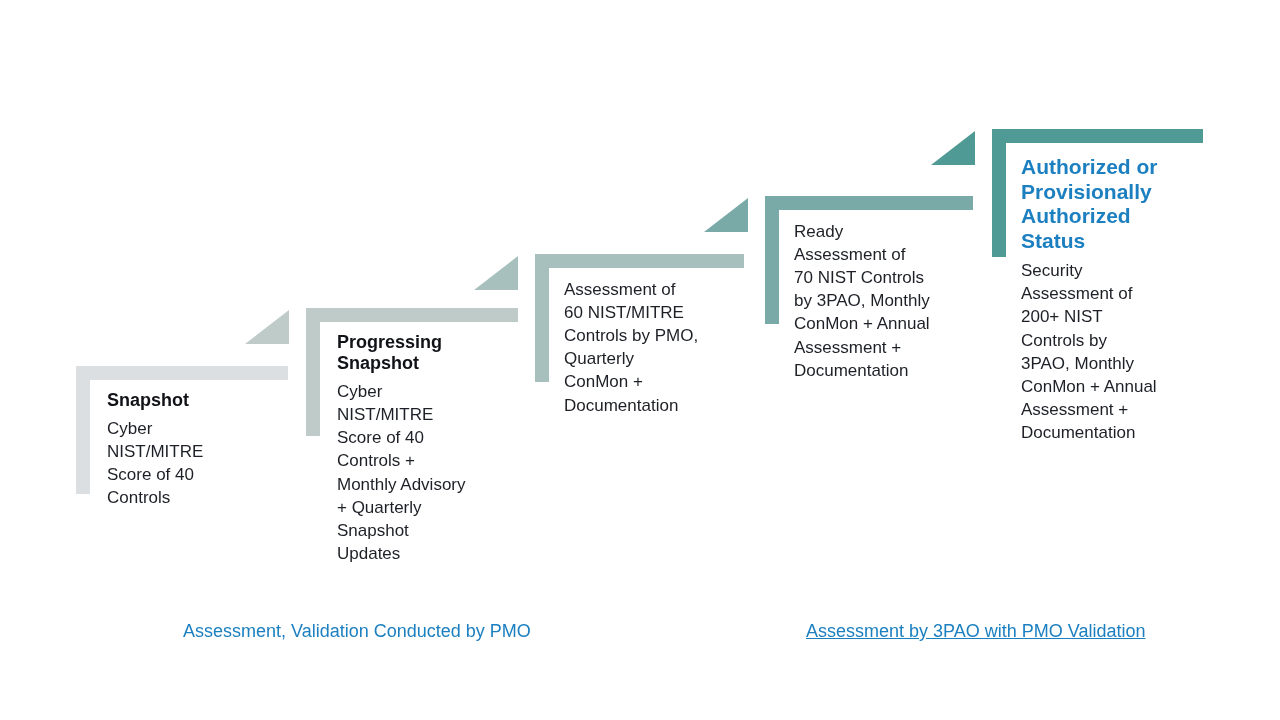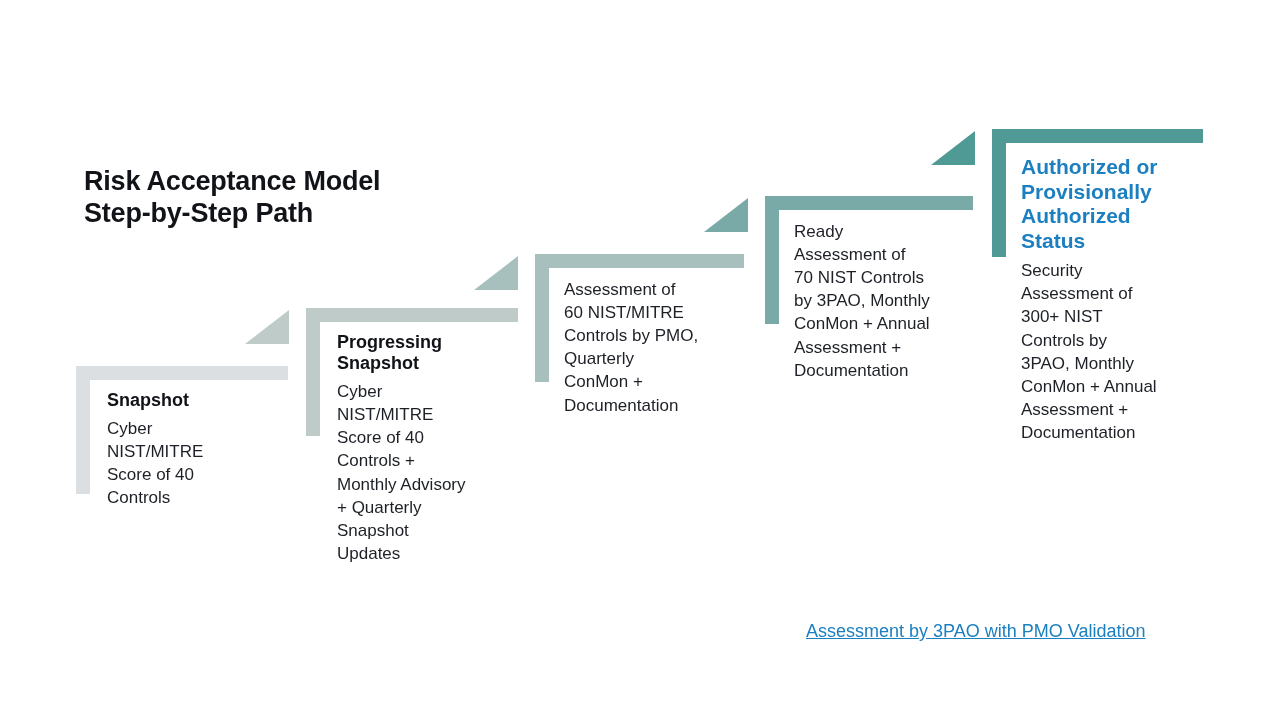--- a/index.html
+++ b/index.html
@@ -92,22 +92,20 @@
     font-weight: normal;
   }
   #caption-left  { left: 183px; top: 621px; }
   #caption-right { left: 806px; top: 621px; }
 </style>
 </head>
 <body style="background: rgb(255, 255, 255);">
 
 <div id="stage">
 
-  <div id="page-title" style="color: rgb(17, 19, 24);">Risk Acceptance Model
-Step-by-Step Path</div>
 
   <div class="step plain" id="step-1" style="left:76px; top:366px; width:214px; height:160px;">
     <div class="bar-top" style="width: 212px; background: rgb(220, 223, 225);"></div>
     <div class="bar-left" style="height: 128px; background: rgb(220, 223, 225);"></div>
     <div class="content" style="left:31px; top:24px; width:180px;">
       <div class="step-title" style="color: rgb(17, 19, 24);">Snapshot</div>
       <div class="step-desc" style="color: rgb(29, 32, 38);">Cyber
 NIST/MITRE
 Score of 40
 Controls</div>
@@ -165,24 +163,25 @@
     <div class="tri" style="left: -61px; top: 2px; border-left: 44px solid transparent; border-bottom: 34px solid rgb(79, 154, 148);"></div>
     <div class="bar-top" style="width: 211px; background: rgb(79, 154, 148);"></div>
     <div class="bar-left" style="height: 128px; background: rgb(79, 154, 148);"></div>
     <div class="content" style="left:29px; top:26px; width:185px;">
       <div class="step-title" style="color: rgb(27, 127, 192);">Authorized or
 Provisionally
 Authorized
 Status</div>
       <div class="step-desc" style="color: rgb(29, 32, 38);">Security
 Assessment of
-300+ NIST
+200+ NIST
 Controls by
 3PAO, Monthly
 ConMon + Annual
 Assessment +
 Documentation</div>
     </div>
   </div>
 
+  <div class="caption" id="caption-left" style="color: rgb(27, 127, 192);">Assessment, Validation Conducted by PMO</div>
   <div class="caption" id="caption-right" style="color: rgb(27, 127, 192); text-decoration: underline;">Assessment by 3PAO with PMO Validation</div>
 
 </div>
 
 </body></html>

